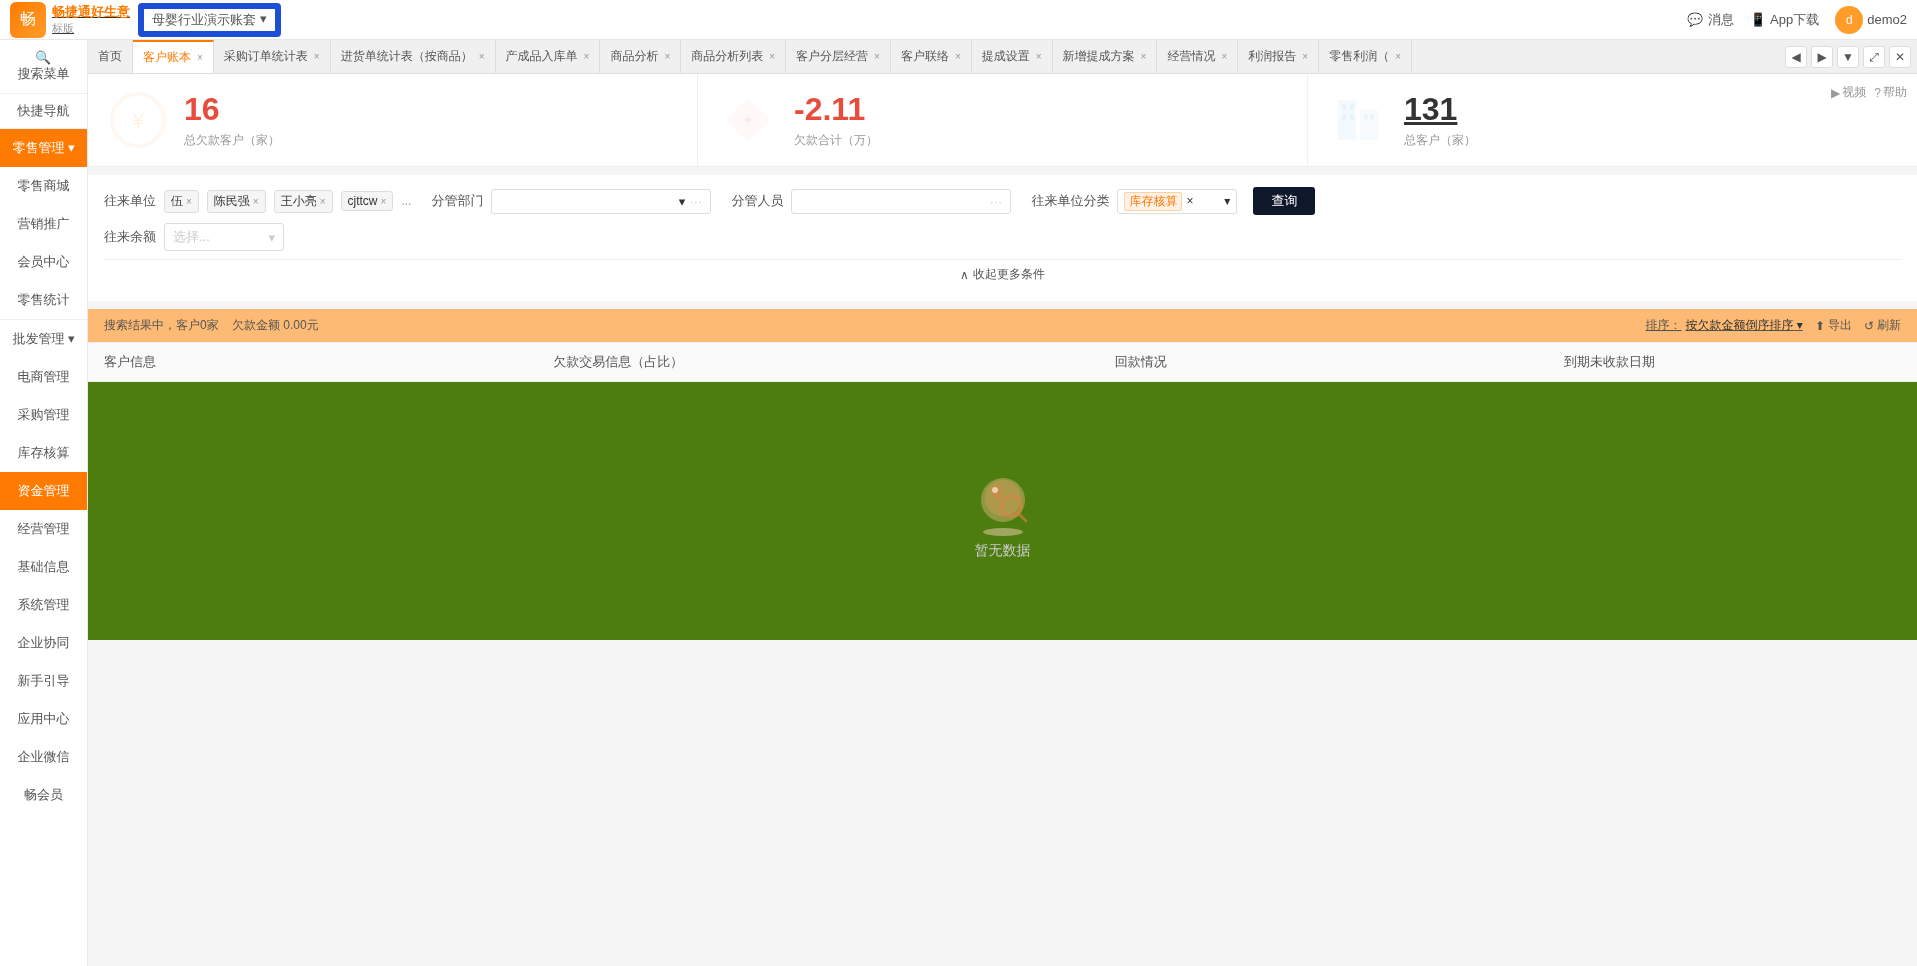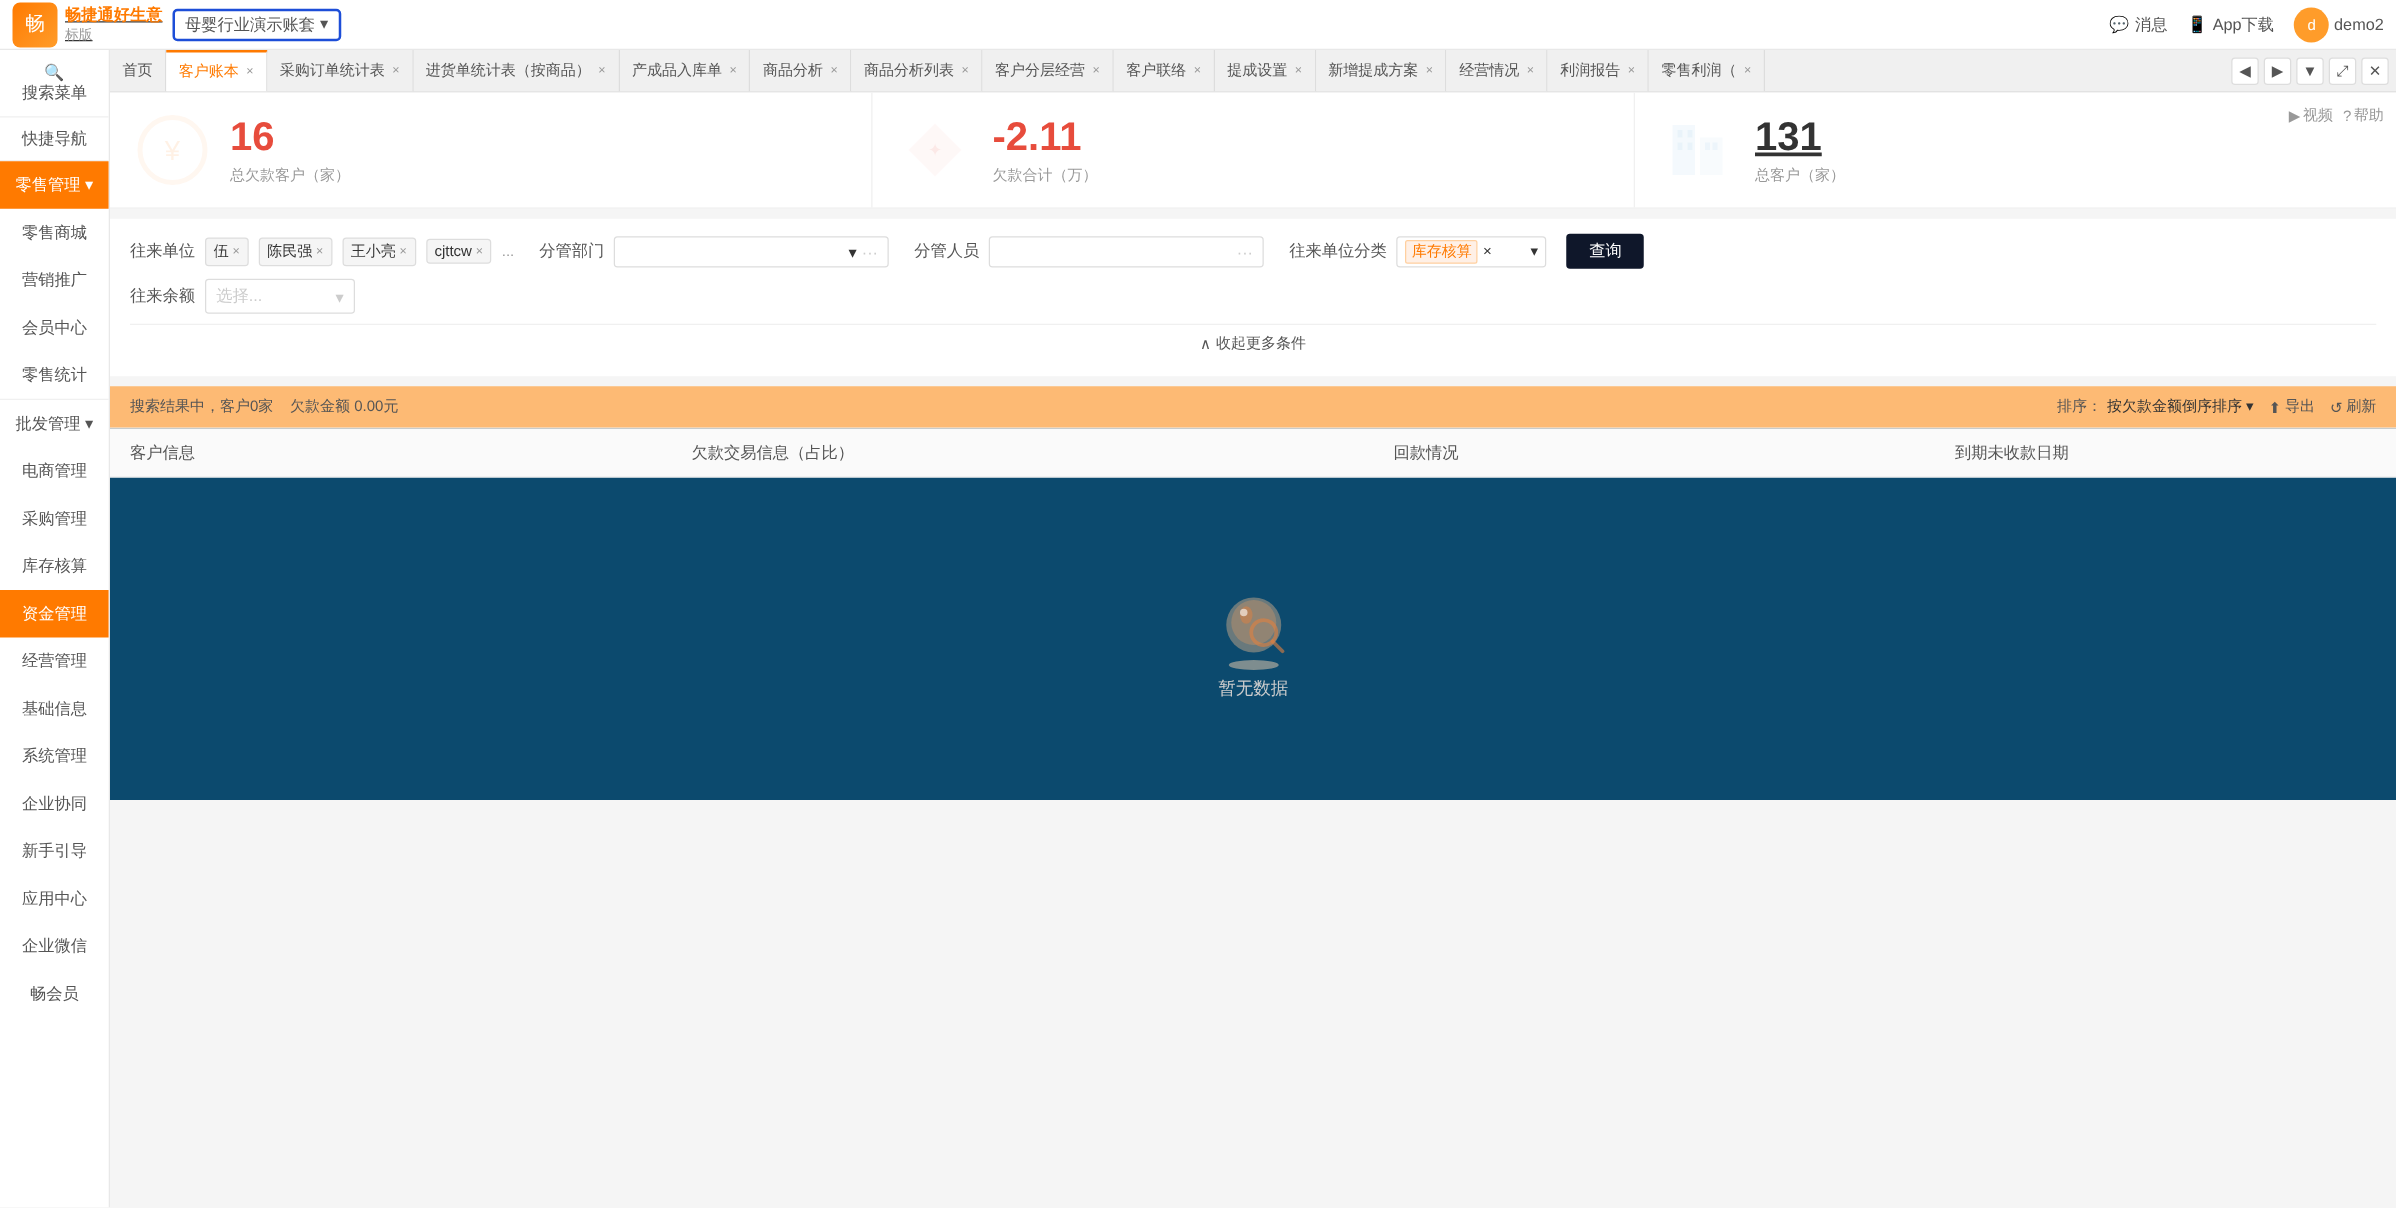--- a/index.html
+++ b/index.html
@@ -12,21 +12,21 @@
     }
     .top-bar-left { display: flex; align-items: center; gap: 8px; }
     .logo-area { display: flex; align-items: center; gap: 6px; }
     .logo-icon { width: 36px; height: 36px; background: linear-gradient(135deg, #ff7a00, #ff9c2a); border-radius: 6px; display: flex; align-items: center; justify-content: center; color: #fff; font-size: 16px; }
     .logo-text { font-size: 12px; color: #333; line-height: 1.3; text-decoration: underline; }
     .logo-text .main { font-weight: bold; color: #ff7a00; font-size: 13px; }
     .logo-text .sub { color: #999; font-size: 11px; }
     .top-bar-right { display: flex; align-items: center; gap: 16px; }
     .top-bar-btn { display: flex; align-items: center; gap: 4px; color: #555; cursor: pointer; font-size: 13px; }
     .user-avatar { width: 28px; height: 28px; border-radius: 50%; background: #ff9c2a; display: flex; align-items: center; justify-content: center; color: #fff; font-size: 12px; }
-    .industry-selector { display: flex; align-items: flex-start; gap: 4px; border: 2px solid #1d4ed8; border-radius: 4px; padding: 2px 8px; cursor: pointer; color: #555; }
+    .industry-selector { display: flex; align-items: flex-start; gap: 4px; border: 6px solid #1d4ed8; border-radius: 4px; padding: 2px 8px; cursor: pointer; color: #555; }
 
     
     .main-layout { display: flex; height: calc(966px - 40px); }
 
     
     .sidebar { width: 88px; background: #fff; border-right: 1px solid #e8e8e8; display: flex; flex-direction: column; overflow-y: auto; flex-shrink: 0; }
     .sidebar-search { padding: 10px 8px; border-bottom: 1px solid #f0f0f0; text-align: center; color: #555; cursor: pointer; font-size: 13px; }
     .sidebar-nav-btn { padding: 8px; text-align: center; color: #555; cursor: pointer; font-size: 13px; border-bottom: 1px solid #f0f0f0; }
     .sidebar-item { padding: 10px 8px; text-align: center; color: #555; cursor: pointer; font-size: 13px; }
     .sidebar-item.active { background: #ff7a00; color: #fff; }
@@ -85,25 +85,25 @@
     .filter-tag-select { display: flex; align-items: center; gap: 4px; border: 1px solid #ddd; border-radius: 3px; padding: 2px 6px; background: #fff; cursor: pointer; font-size: 12px; min-width: 120px; }
     .tag-value { background: #fff0e6; color: #ff7a00; border: 1px solid #ffd0a0; border-radius: 2px; padding: 0 4px; font-size: 12px; }
     .collapse-btn { display: flex; align-items: center; justify-content: center; gap: 4px; color: #555; cursor: pointer; font-size: 12px; padding: 6px; }
 
     
     .result-bar {
       background: #fdba74; border-bottom: 1px solid #eee; padding: 8px 16px;
       display: flex; align-items: center; justify-content: space-between; font-size: 12px; color: #555;
     }
     .result-actions { display: flex; align-items: center; gap: 12px; }
-    .result-sort { display: flex; align-items: center; gap: 4px; }
+    .result-sort { display: flex; align-items: center; gap: 4px; text-decoration: underline; }
     .action-btn { display: flex; align-items: center; gap: 3px; color: #555; cursor: pointer; }
 
     
-    .data-table { width: 100%; background: #0c4a6e; }
+    .data-table { width: 100%; background: #4d7c0f; }
     .table-header { display: flex; background: #fafafa; border-bottom: 1px solid #eee; padding: 10px 16px; font-size: 13px; color: #555; font-weight: 500; }
     .th-col1 { flex: 2; }
     .th-col2 { flex: 2.5; }
     .th-col3 { flex: 2; }
     .th-col4 { flex: 1.5; }
     .empty-state { display: flex; flex-direction: column; align-items: center; justify-content: center; padding: 80px 20px; }
     .empty-text { color: #ccc; font-size: 14px; }
   </style>
 </head>
 <body>

